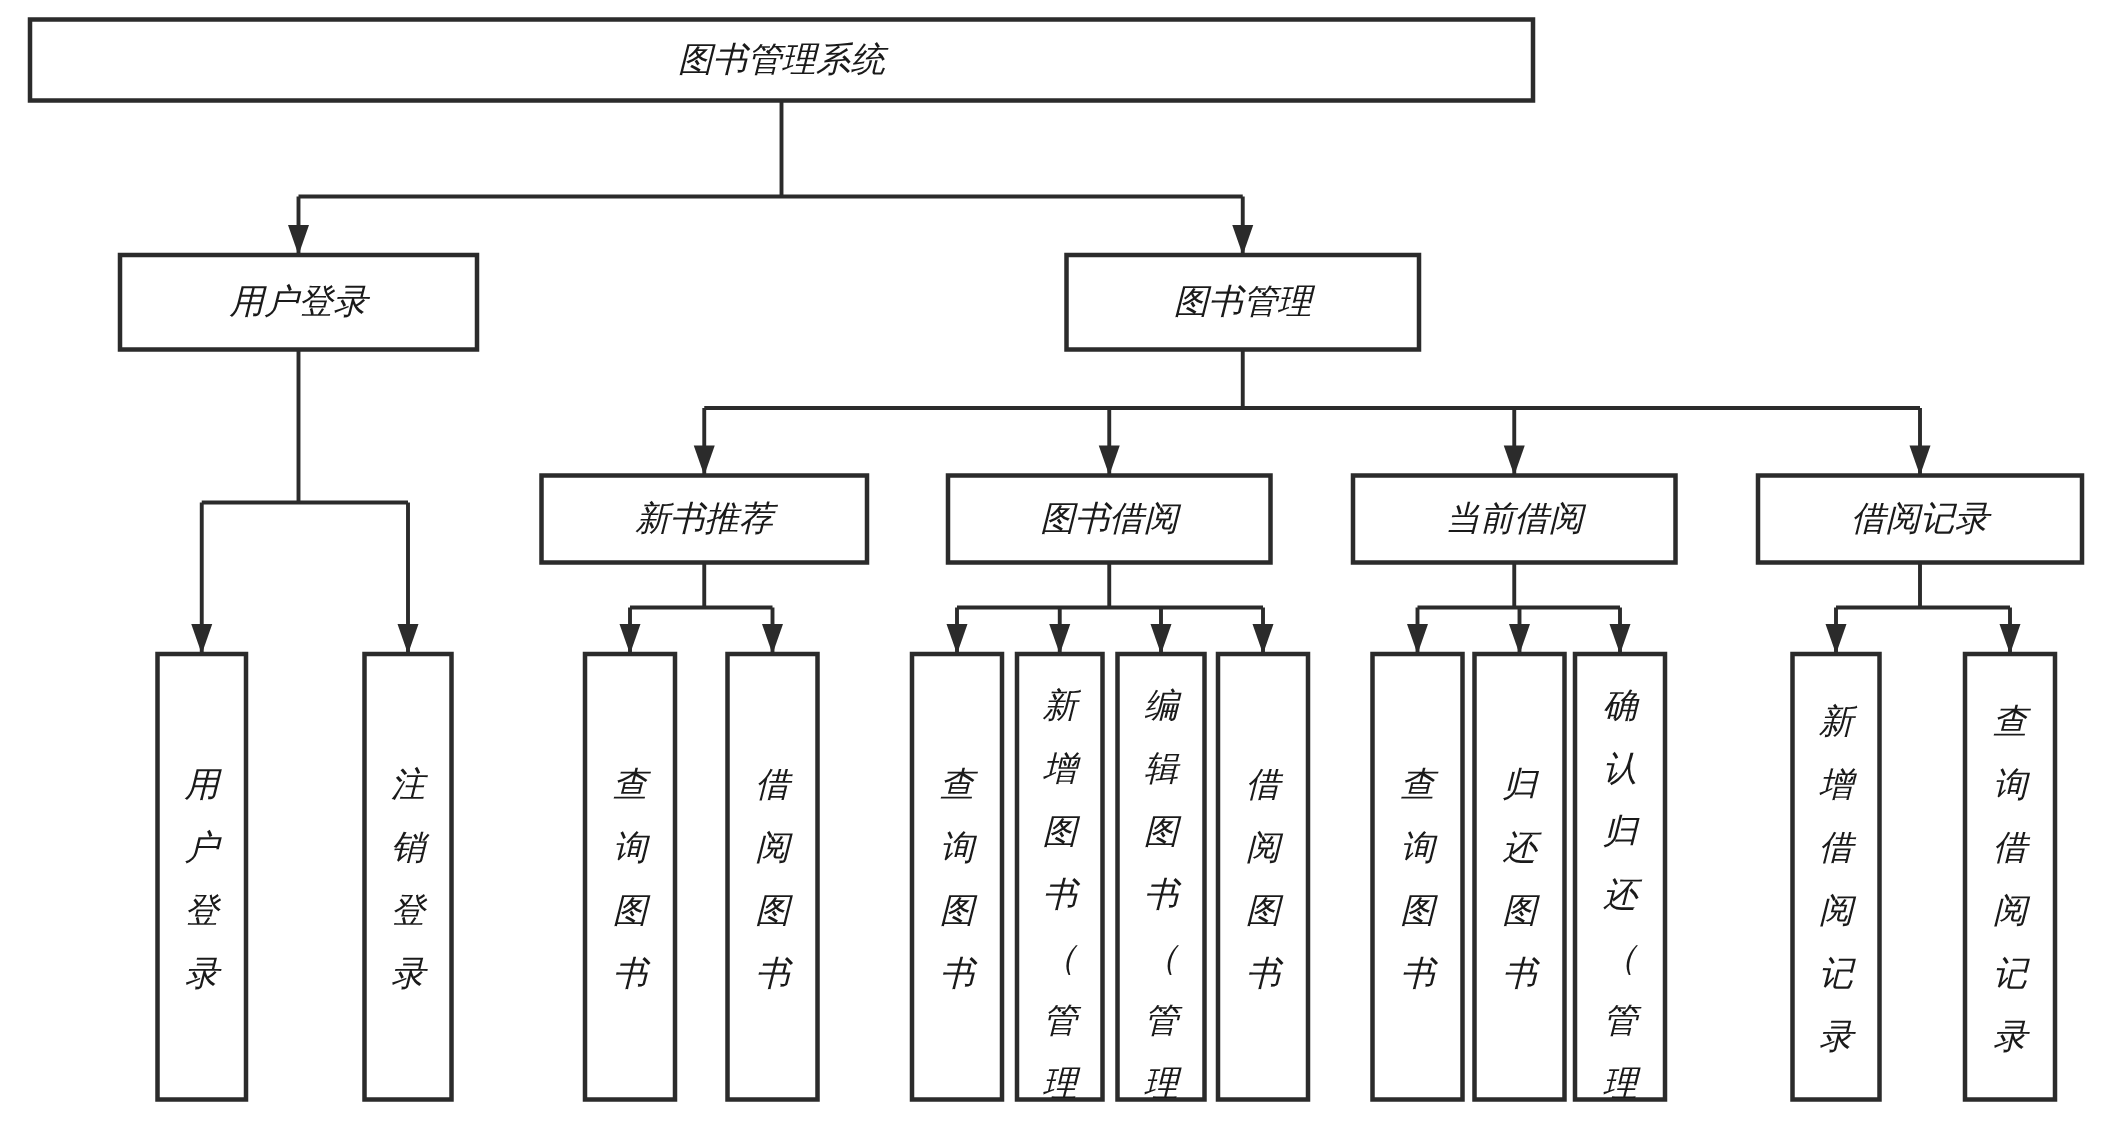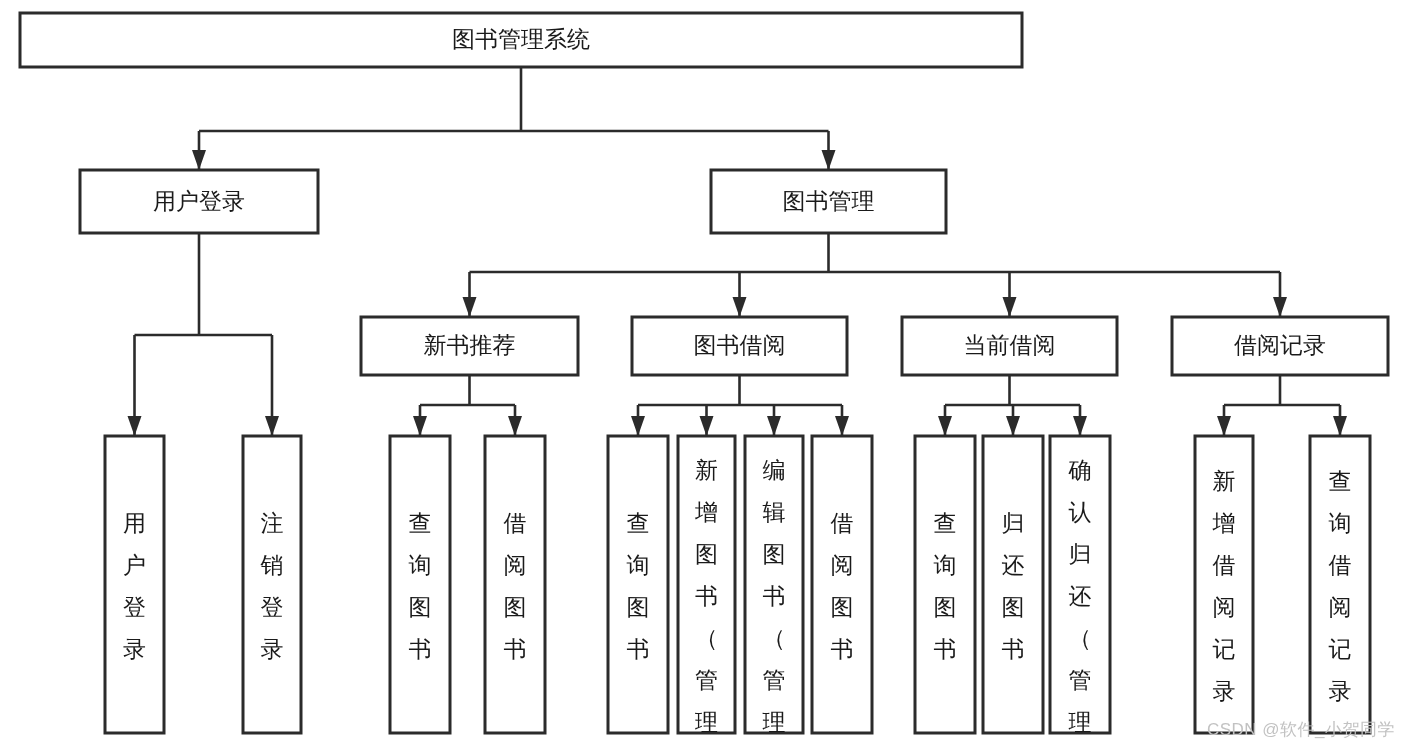--- a/index.html
+++ b/index.html
@@ -12,20 +12,21 @@
     width: 1405px;
     height: 747px;
     font-family: "Liberation Sans", "DejaVu Sans", sans-serif;
     overflow: hidden;
   }
   #diagram-root {
     position: relative;
     width: 1405px;
     height: 747px;
     background: #ffffff;
+    font-style: italic;
   }
   svg.diagram {
     display: block;
     width: 1405px;
     height: 747px;
   }
   .node-box {
     fill: #ffffff;
     stroke: #2b2b2b;
     stroke-width: 3;
@@ -207,15 +208,14 @@
           <rect x="1195" y="436" width="58" height="297" class="leaf-box"></rect>
           <text x="1224" y="488.74" class="leaf-label"><tspan x="1224" dy="0">新</tspan><tspan x="1224" dy="42">增</tspan><tspan x="1224" dy="42">借</tspan><tspan x="1224" dy="42">阅</tspan><tspan x="1224" dy="42">记</tspan><tspan x="1224" dy="42">录</tspan></text>
         </g>
         <g>
           <rect x="1310" y="436" width="60" height="297" class="leaf-box"></rect>
           <text x="1340" y="488.74" class="leaf-label"><tspan x="1340" dy="0">查</tspan><tspan x="1340" dy="42">询</tspan><tspan x="1340" dy="42">借</tspan><tspan x="1340" dy="42">阅</tspan><tspan x="1340" dy="42">记</tspan><tspan x="1340" dy="42">录</tspan></text>
         </g>
       </g>
   </svg>
 
-  <div class="watermark">CSDN @软件_小贺同学</div>
 
 </div>
 
 </body></html>

